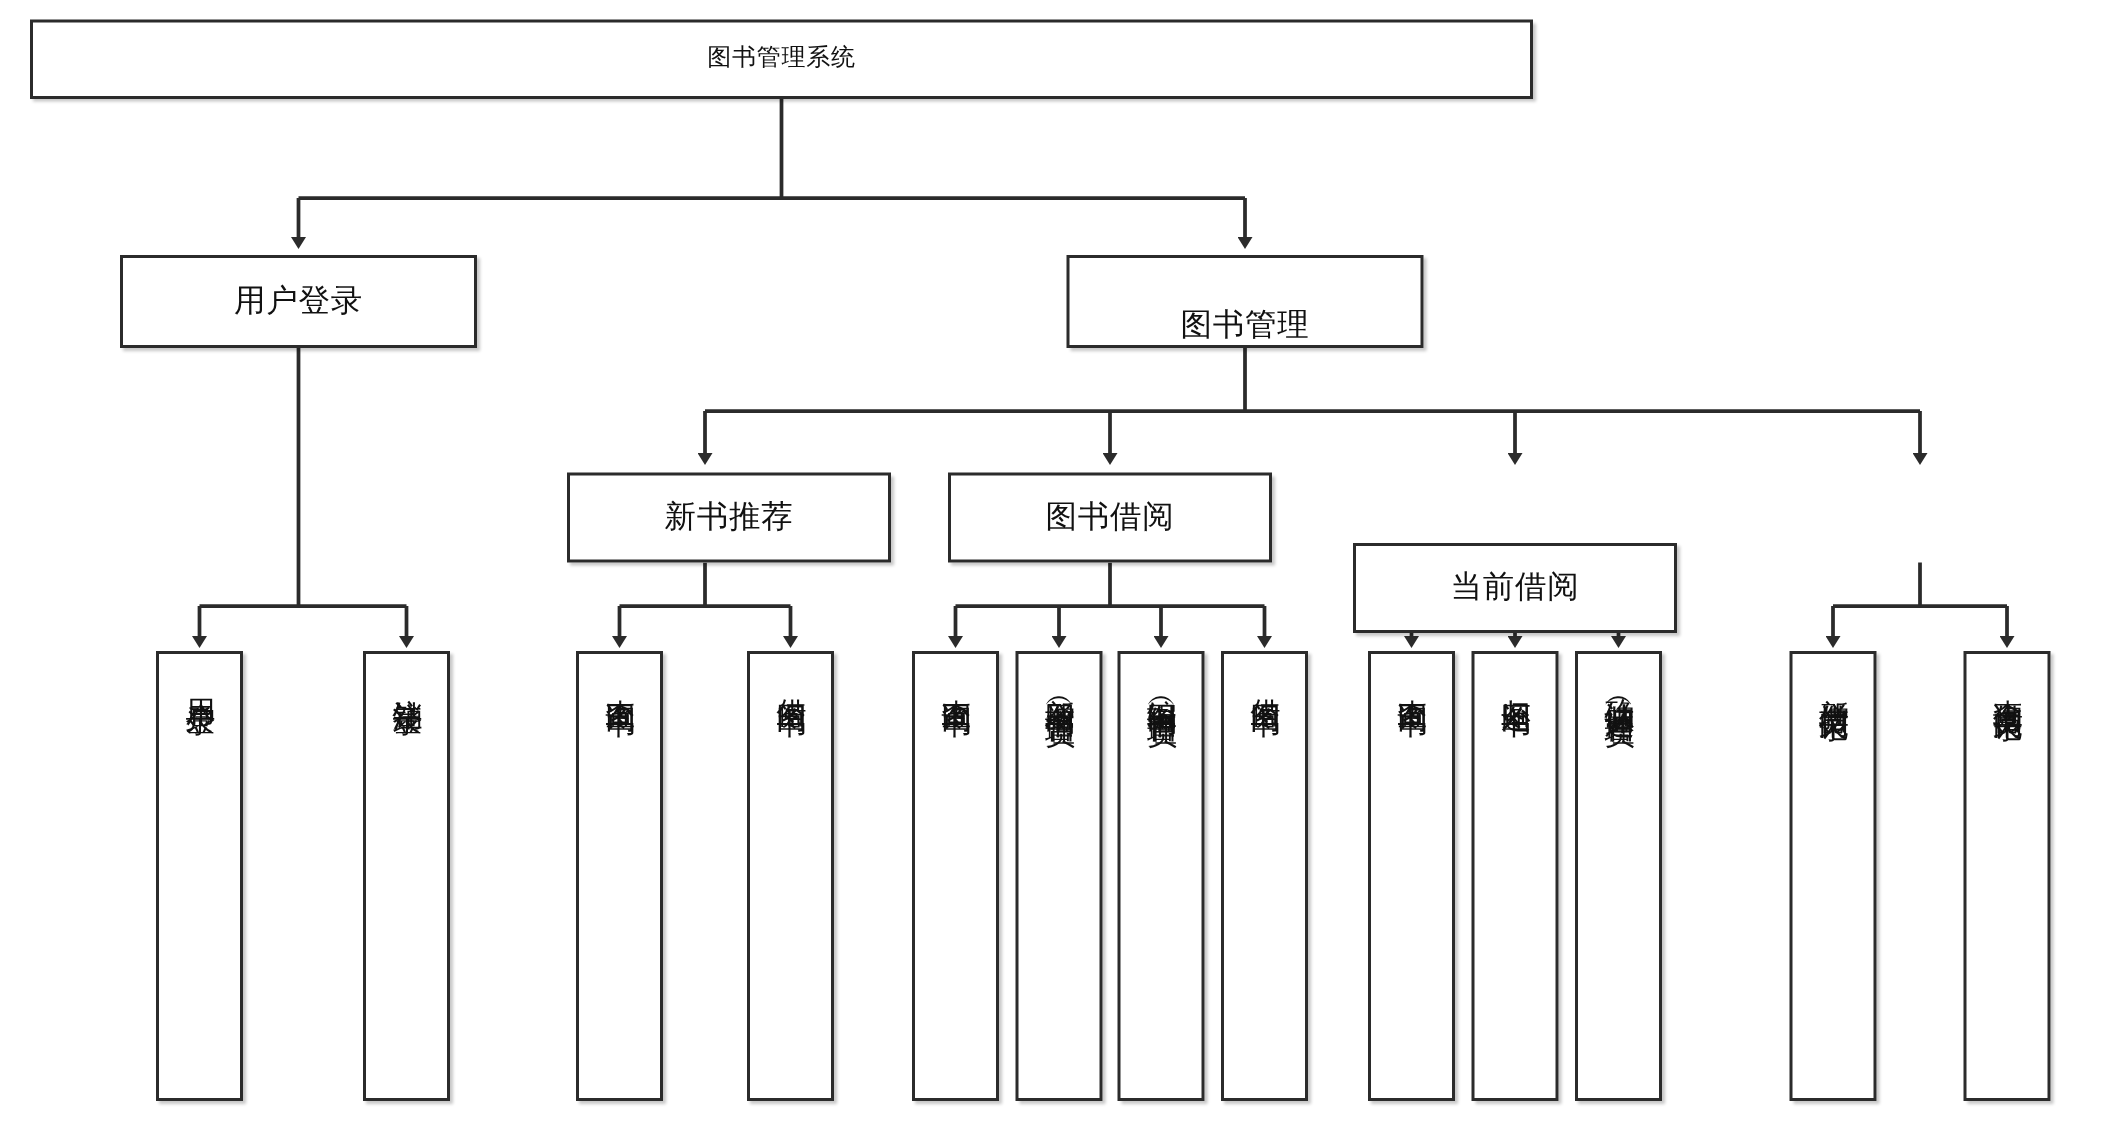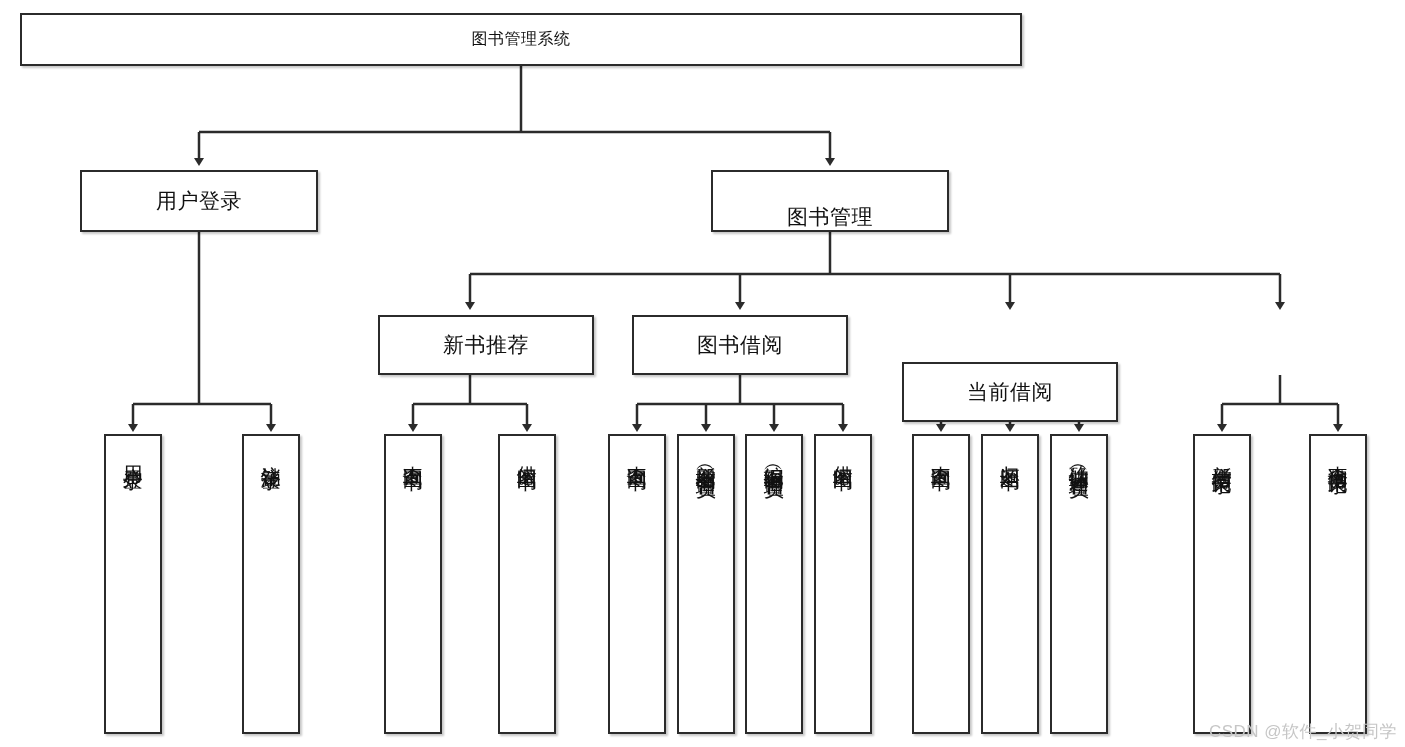--- a/index.html
+++ b/index.html
@@ -184,15 +184,14 @@
     <span class="lbl">确认归还（管理员）</span>
   </div>
 
   <div class="node vert" style="left:1193px; top:434px; width:58px; height:300px;">
     <span class="lbl">新增借阅记录</span>
   </div>
   <div class="node vert" style="left:1309px; top:434px; width:58px; height:300px;">
     <span class="lbl">查询借阅记录</span>
   </div>
 
-  <div class="watermark">CSDN @软件_小贺同学</div>
 
 </div>
 
 </body></html>

